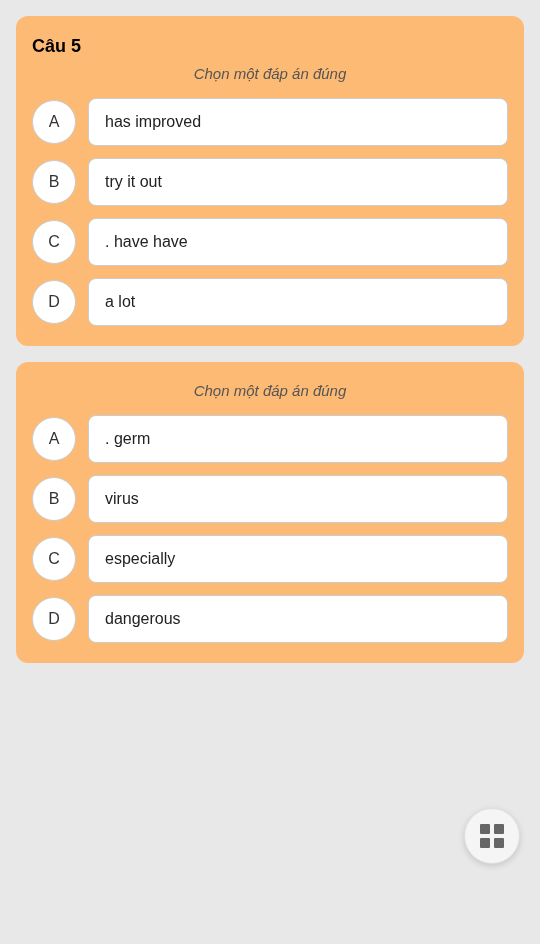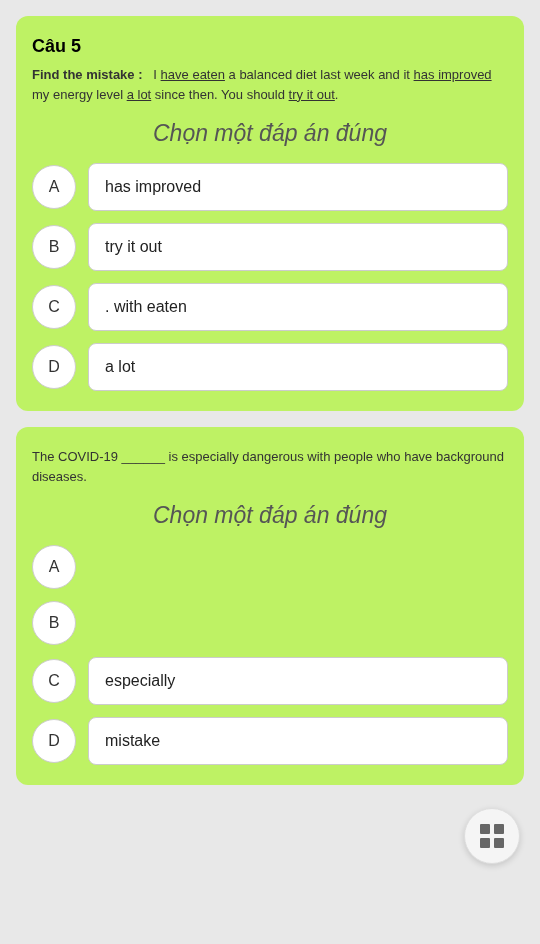--- a/index.html
+++ b/index.html
@@ -8,21 +8,21 @@
       font-family: Arial, sans-serif;
       width: 540px;
       min-height: 944px;
       display: flex;
       flex-direction: column;
       gap: 16px;
       padding: 16px;
     }
 
     .question-card {
-      background: #bef264;
+      background: #fdba74;
       border-radius: 12px;
       padding: 20px 16px;
     }
 
     .question-title {
       font-size: 18px;
       font-weight: bold;
       margin-bottom: 8px;
       color: #000;
     }
@@ -37,21 +37,21 @@
     .question-instruction .label {
       font-weight: bold;
     }
 
     .question-instruction u {
       text-decoration: underline;
     }
 
     .section-title {
       text-align: center;
-      font-size: 23px;
+      font-size: 15px;
       color: #555;
       margin-bottom: 16px;
       font-style: italic;
     }
 
     .options-list {
       display: flex;
       flex-direction: column;
       gap: 12px;
     }
@@ -114,63 +114,59 @@
       height: 10px;
       background: #666;
       border-radius: 1px;
     }
   </style>
 </head>
 <body>
 
 <div class="question-card">
   <div class="question-title">Câu 5</div>
-  <div class="question-instruction">
-    <span class="label">Find  the mistake :</span>
-    &nbsp;
-    I <u>have eaten</u> a balanced diet last week and it <u>has improved</u> my energy level <u>a lot</u> since then. You should <u>try it out</u>.
-  </div>
   <div class="section-title">Chọn một đáp án đúng</div>
   <div class="options-list">
     <div class="option-row">
       <div class="option-circle">A</div>
       <div class="option-box">has improved</div>
     </div>
     <div class="option-row">
       <div class="option-circle">B</div>
       <div class="option-box">try it out</div>
     </div>
     <div class="option-row">
       <div class="option-circle">C</div>
-      <div class="option-box">. with eaten</div>
+      <div class="option-box">. have have</div>
     </div>
     <div class="option-row">
       <div class="option-circle">D</div>
       <div class="option-box">a lot</div>
     </div>
   </div>
 </div>
 
 <div class="question-card">
-  <div class="question-instruction">The COVID-19 ______ is especially dangerous with people who have background diseases.</div>
   <div class="section-title">Chọn một đáp án đúng</div>
   <div class="options-list">
     <div class="option-row">
       <div class="option-circle">A</div>
+      <div class="option-box">. germ</div>
     </div>
     <div class="option-row">
       <div class="option-circle">B</div>
+      <div class="option-box">virus</div>
     </div>
     <div class="option-row">
       <div class="option-circle">C</div>
       <div class="option-box">especially</div>
     </div>
     <div class="option-row">
       <div class="option-circle">D</div>
-      <div class="option-box">mistake</div>
+      <div class="option-box">dangerous</div>
     </div>
   </div>
 </div>
 
 <div class="fab-button">
   <div class="fab-icon">
     <span></span>
     <span></span>
     <span></span>
     <span></span>

